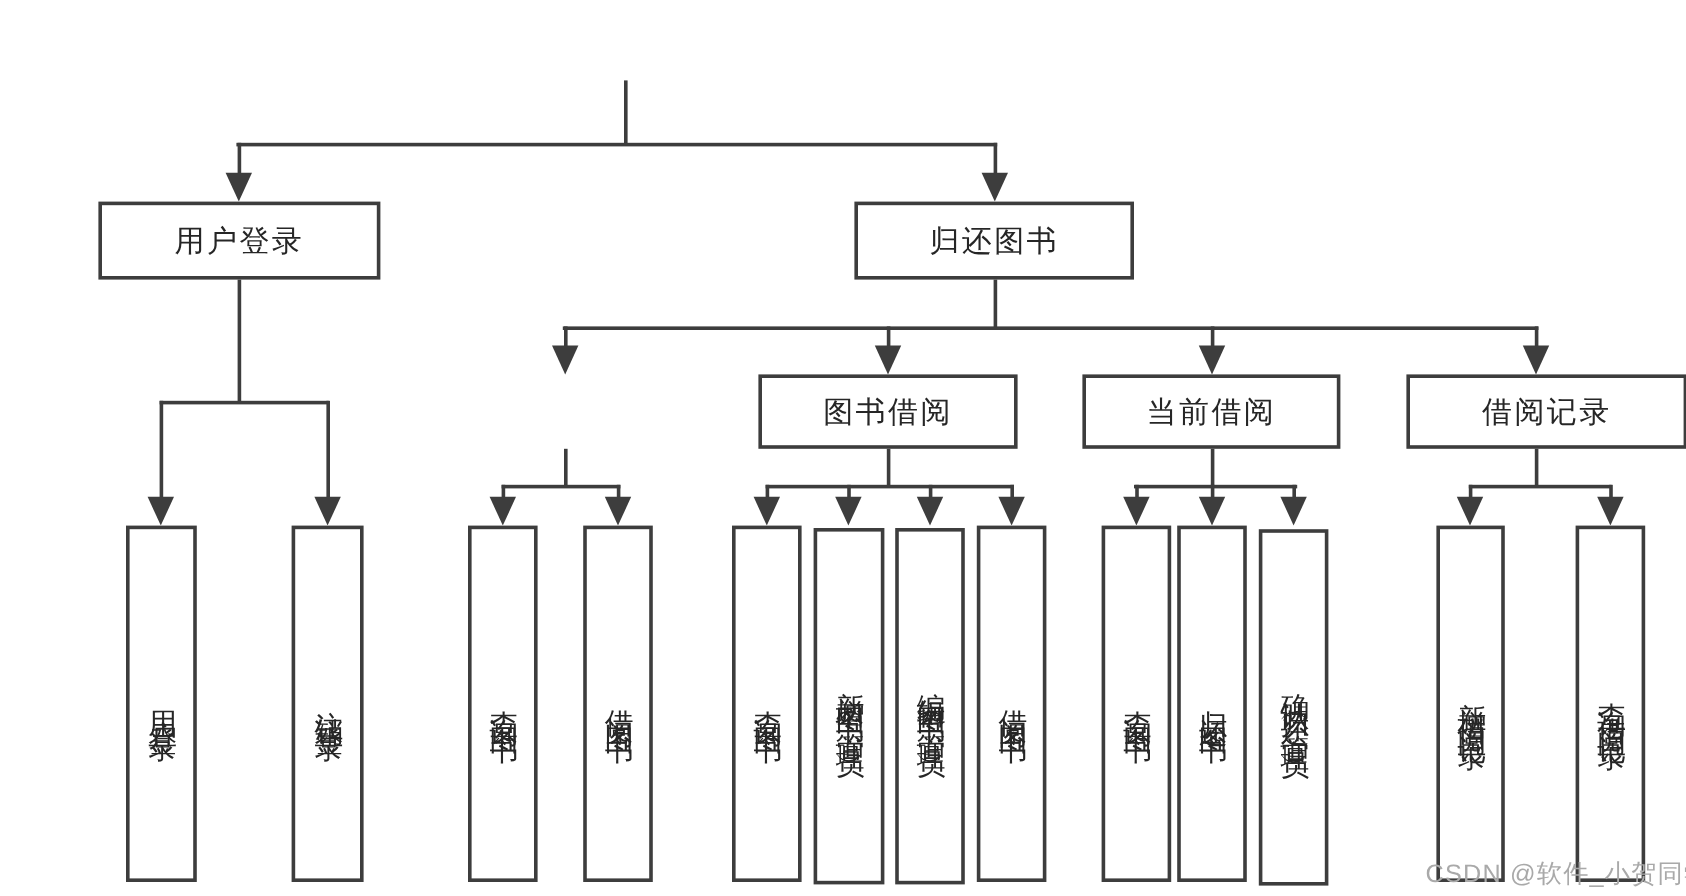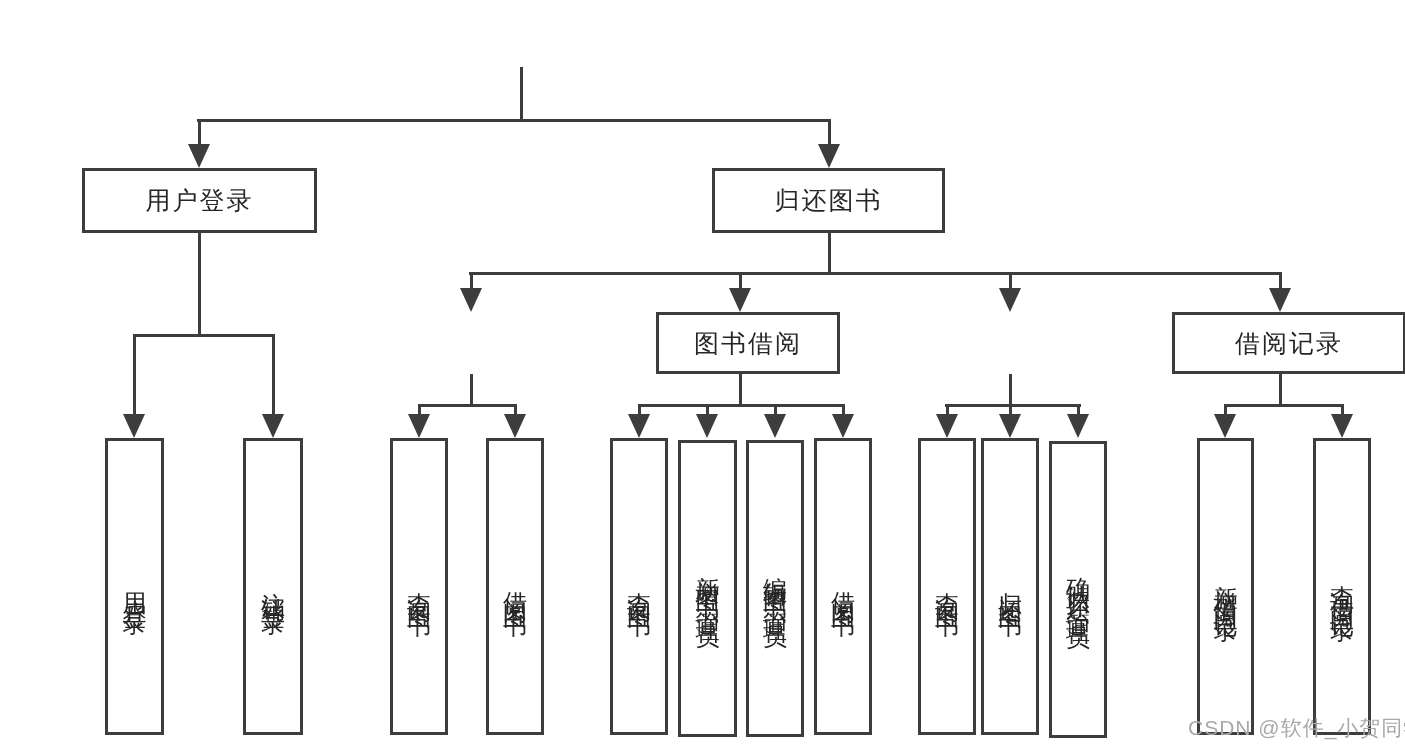--- a/index.html
+++ b/index.html
@@ -59,22 +59,25 @@
   <div class="hline" style="left:469px;top:272px;width:813px"></div>
   <div class="vline" style="left:470px;top:272px;height:18px"></div>
   <div class="vline" style="left:739px;top:272px;height:18px"></div>
   <div class="vline" style="left:1009px;top:272px;height:18px"></div>
   <div class="vline" style="left:1279px;top:272px;height:18px"></div>
   <div class="arrow" style="left:460px;top:288px"></div>
   <div class="arrow" style="left:729px;top:288px"></div>
   <div class="arrow" style="left:999px;top:288px"></div>
   <div class="arrow" style="left:1269px;top:288px"></div>
 
-  <div class="box" style="left:656px;top:312px;width:184px;height:62px">
+  <div class="box" style="left:632px;top:312px;width:216px;height:62px">
     <span>图书借阅</span>
+  </div>
+  <div class="box" style="left:902px;top:312px;width:215px;height:62px">
+    <span>当前借阅</span>
   </div>
   <div class="box" style="left:1172px;top:312px;width:234px;height:62px">
     <span>借阅记录</span>
   </div>
 
   <div class="vline" style="left:470px;top:374px;height:32px"></div>
   <div class="vline" style="left:739px;top:374px;height:32px"></div>
   <div class="vline" style="left:1009px;top:374px;height:32px"></div>
   <div class="vline" style="left:1279px;top:374px;height:32px"></div>
 

